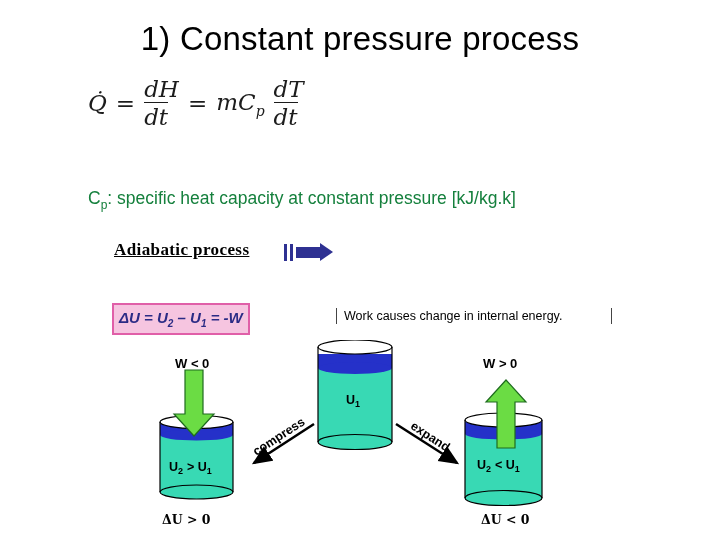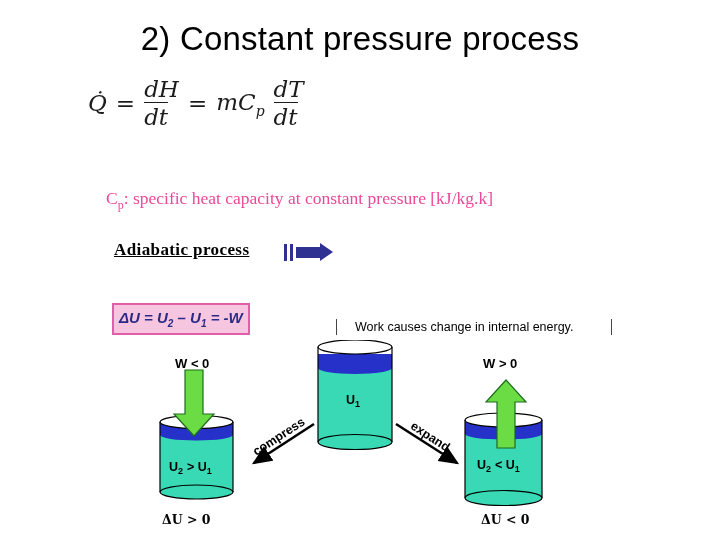--- a/index.html
+++ b/index.html
@@ -13,56 +13,56 @@
   }
   
   .formula{
     position:absolute;left:88px;top:76px;display:flex;align-items:center;gap:9px;
     font-family:"DejaVu Serif",serif;font-style:italic;font-size:23px;color:#1c1c1c;
   }
   .frac{display:inline-flex;flex-direction:column;align-items:flex-start;line-height:1.15;}
   .frac .den{border-top:1.6px solid #1c1c1c;padding-top:1px;}
   .mc sub{font-size:14px;font-style:italic;}
   
-  .caption{position:absolute;left:106px;top:188px;font-size:17.5px;color:#ec4899;font-family:Liberation Serif, serif;}
+  .caption{position:absolute;left:88px;top:188px;font-size:17.5px;color:#15803d;}
   .caption sub{font-size:12px;}
   
   .figure{position:absolute;left:100px;top:233px;width:525px;height:303px;background:#fff;}
   .adia-label{
     position:absolute;left:14px;top:7px;
     font-family:"Liberation Serif",serif;font-weight:700;font-size:17px;letter-spacing:0.4px;text-decoration:underline;
   }
   .adia-arrow{position:absolute;left:184px;top:10px;height:18px;display:flex;align-items:center;}
   .stripe{width:3px;height:17px;background:#2E3192;margin-right:2.5px;}
   .shaft{width:24px;height:11px;background:#2E3192;margin-left:1px;}
   .head{width:0;height:0;border-left:13px solid #2E3192;border-top:9px solid transparent;border-bottom:9px solid transparent;}
   .adia-desc{position:absolute;left:250px;top:7px;font-size:12.5px;line-height:1.32;color:#000;}
   .adia-desc span{display:block;}
   .pink-box{
     position:absolute;left:12px;top:70px;background:#F6C5E0;border:2px solid #E05FA8;
     padding:4px 5px;font-size:15px;font-weight:700;color:#2b2b85;white-space:nowrap;font-style:italic;
   }
   .pink-box sub{font-size:10px;}
   .energy-desc{
     position:absolute;left:236px;top:75px;width:276px;box-sizing:border-box;
-    font-size:12.5px;padding:1px 18px;border-left:1px solid #444;border-right:1px solid #444;margin-top:11px;
+    font-size:12.5px;padding:1px 7px;border-left:1px solid #444;border-right:1px solid #444;
   }
   .diagram{position:absolute;left:0;top:107px;}
   svg{font-family:"Liberation Sans",sans-serif;}
   .wlbl{font-weight:700;font-size:13px;}
   .ulbl{font-weight:700;font-size:12.5px;}
   .dulbl{font-family:"DejaVu Serif",serif;font-weight:700;font-size:12.5px;}
   .rotlbl{font-weight:700;font-size:12.5px;}
 </style>
 </head>
 <body>
 
 <div class="slide">
 
-  <div class="title">2) Constant pressure process</div>
+  <div class="title">1) Constant pressure process</div>
 
   <div class="formula">
     <span>Q̇</span>
     <span>=</span>
     <span class="frac">
       <span>dH</span>
       <span class="den">dt</span>
     </span>
     <span>=</span>
     <span class="mc"><span>mC</span><sub>p</sub></span>

